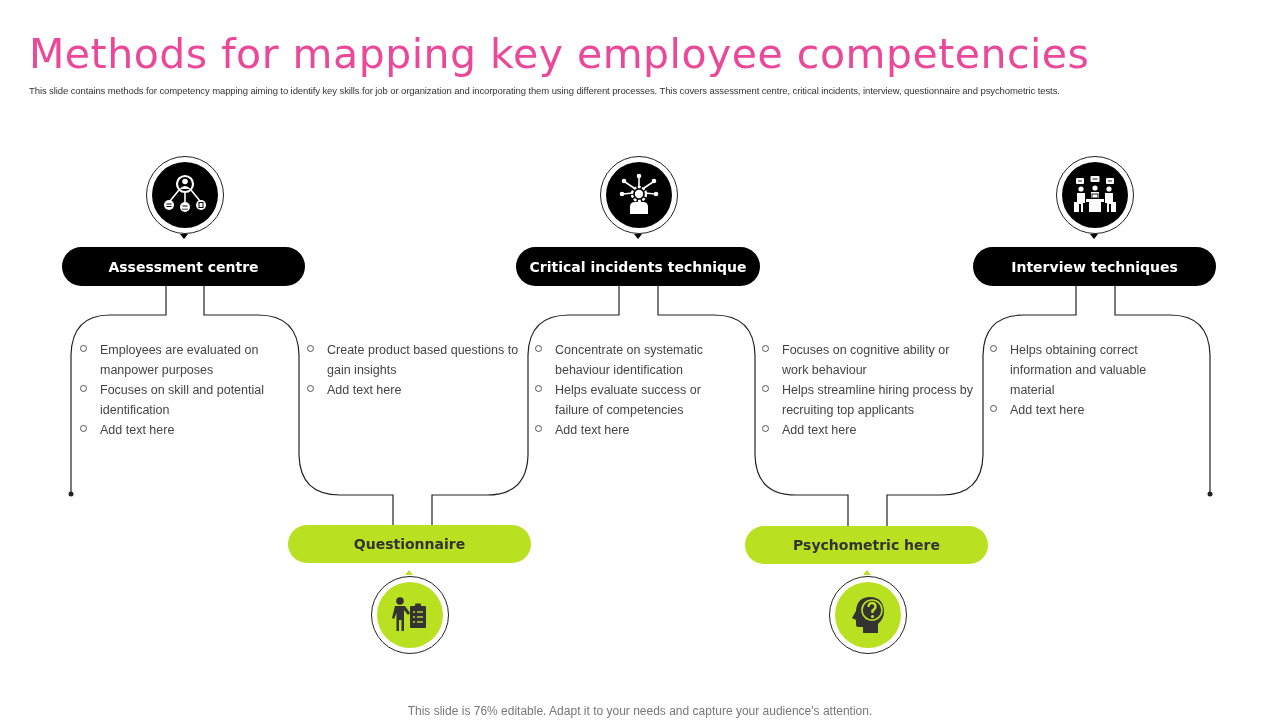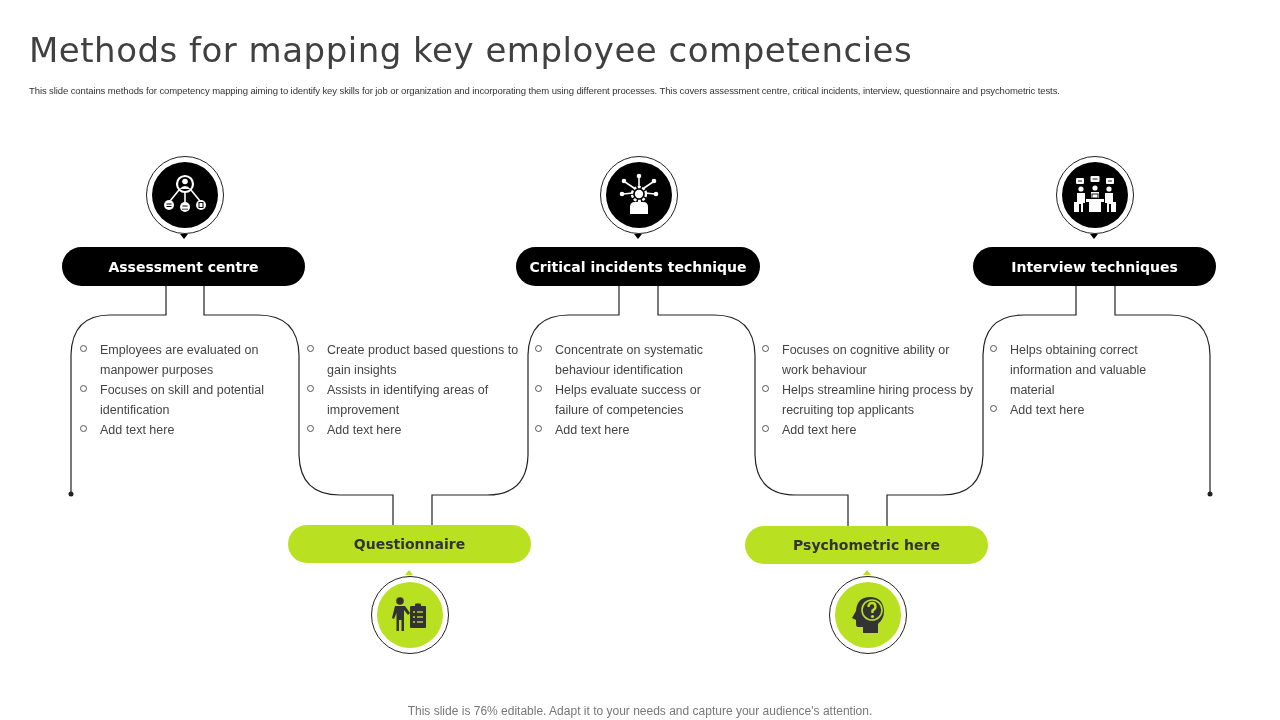--- a/index.html
+++ b/index.html
@@ -2,21 +2,21 @@
 <html><head>
 <meta charset="utf-8">
 <style>
   * { margin: 0; padding: 0; box-sizing: border-box; }
   html, body { width: 1280px; height: 720px; background: #ffffff; overflow: hidden; }
   body { position: relative; font-family: "Liberation Sans", sans-serif; color: #222; }
 
   .title {
     position: absolute; left: 29px; top: 30px;
     font-family: "DejaVu Sans", sans-serif;
-    font-size: 34px; font-weight: 500; letter-spacing: 0.5px; color: #404040;
+    font-size: 41px; font-weight: 500; letter-spacing: 0.5px; color: #ec4899;
   }
   .subtitle {
     position: absolute; left: 29px; top: 85px; width: 1230px;
     font-family: "Liberation Sans", sans-serif;
     font-size: 9.5px; color: #333; white-space: nowrap; letter-spacing: -0.1px;
   }
   .footer {
     position: absolute; left: 0; width: 1280px; top: 704px; text-align: center;
     font-size: 12px; color: #777;
   }
@@ -117,21 +117,20 @@
   <span>Assessment centre</span>
 </div>
 <ul class="bullets" style="left:78px; top:340px; width:200px;">
   <li>Employees are evaluated on manpower purposes</li>
   <li>Focuses on skill and potential identification</li>
   <li>Add text here</li>
 </ul>
 
 <ul class="bullets" style="left:305px; top:340px; width:215px;">
   <li>Create product based questions to gain insights</li>
-  <li>Assists in identifying areas of improvement</li>
   <li>Add text here</li>
 </ul>
 <div class="pill green" style="left:288px; top:525px; width:243px;text-align:right;">
   <span>Questionnaire</span>
 </div>
 <div class="pointer-up" style="left:405px; top:570px;"></div>
 <div class="icon-ring green" style="left:371px; top:576px;">
   <div class="inner">
     <svg width="44" height="44" viewBox="0 0 44 44">
       <g fill="#333">

